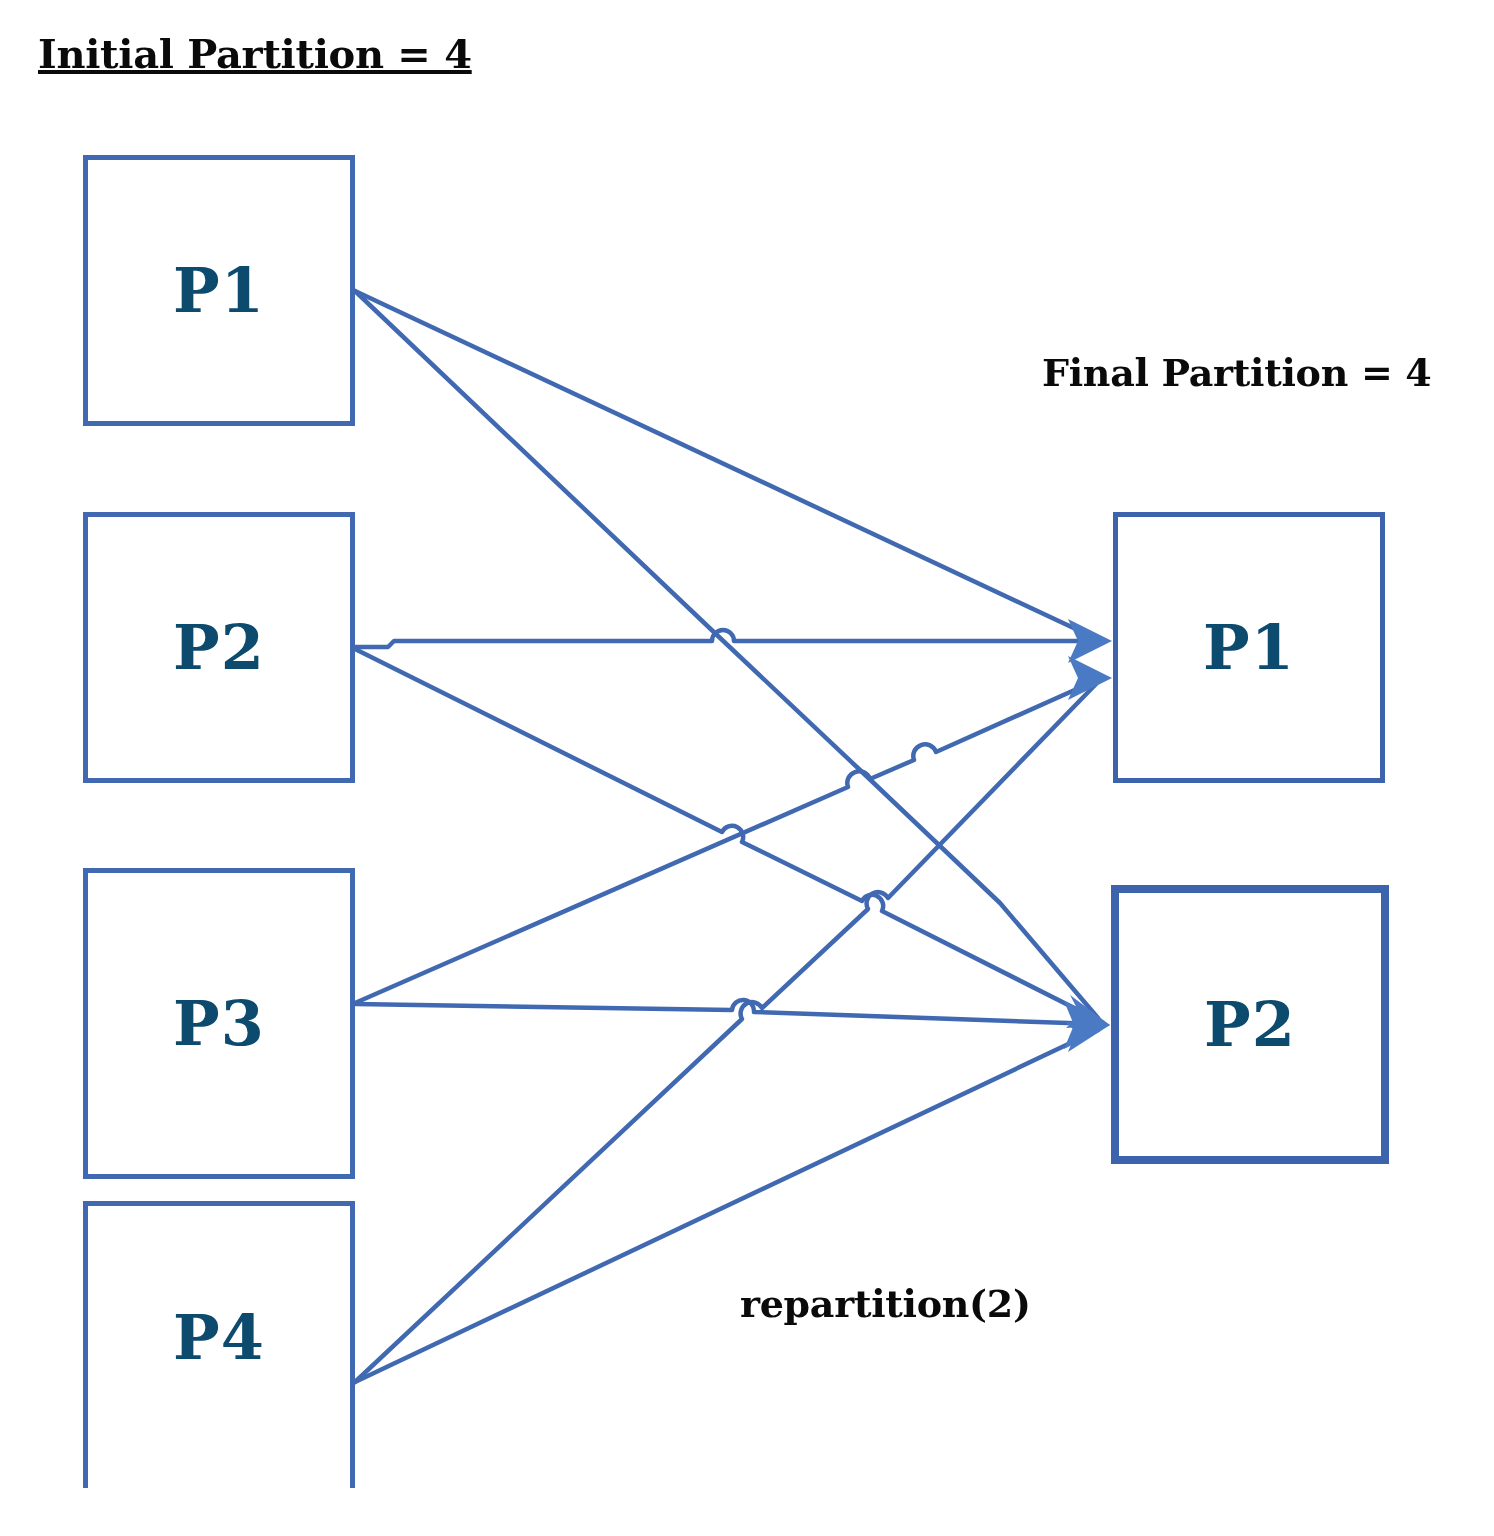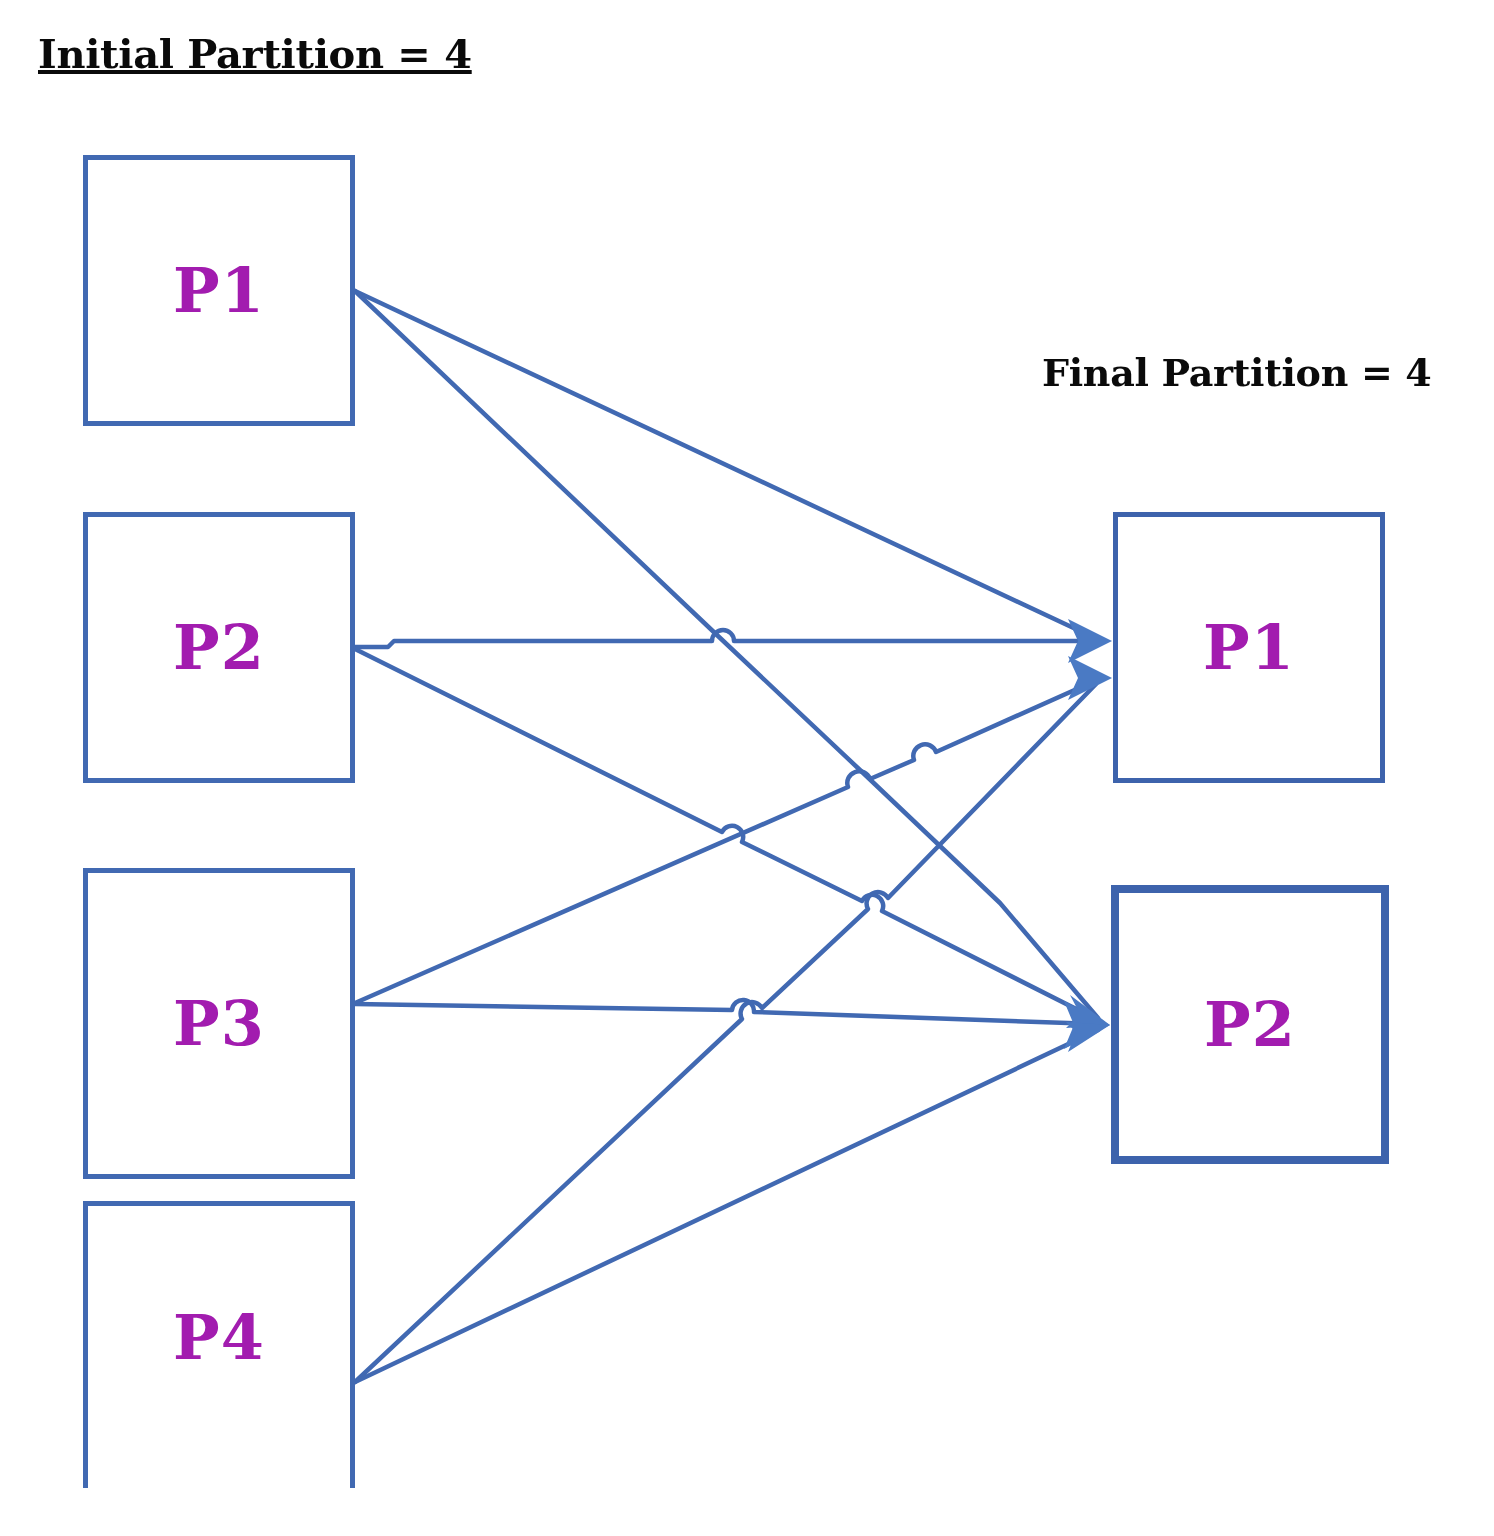--- a/index.html
+++ b/index.html
@@ -32,21 +32,21 @@
     box-sizing: border-box;
     background: #ffffff;
     display: flex;
     align-items: center;
     justify-content: center;
   }
   .pbox .plabel {
     font-family: "DejaVu Serif", "Liberation Serif", serif;
     font-weight: bold;
     font-size: 62px;
-    color: #a21caf;
+    color: #0c4a6e;
     line-height: 1;
     letter-spacing: 1px;
   }
   #box-src-p1 { left: 83px; top: 155px;  width: 272px; height: 271px; border: 5px solid #4169b2; }
   #box-src-p2 { left: 83px; top: 512px;  width: 272px; height: 271px; border: 5px solid #4169b2; }
   #box-src-p3 { left: 83px; top: 868px;  width: 272px; height: 311px; border: 5px solid #4169b2; }
   #box-src-p4 { left: 83px; top: 1201px; width: 272px; height: 287px; border: 5px solid #4169b2; border-bottom: none; }
   #box-dst-p1 { left: 1113px; top: 512px; width: 272px; height: 271px; border: 5px solid #3d63ac; }
   #box-dst-p2 { left: 1111px; top: 885px; width: 278px; height: 279px; border: 8px solid #3d63ac; }
 
@@ -142,14 +142,15 @@
   </div>
 
   <div class="pbox" id="box-dst-p1">
     <span class="plabel">P1</span>
   </div>
 
   <div class="pbox" id="box-dst-p2">
     <span class="plabel">P2</span>
   </div>
 
+  <div class="caption" id="caption-repartition">repartition(2)</div>
 
 </div>
 
 </body></html>

